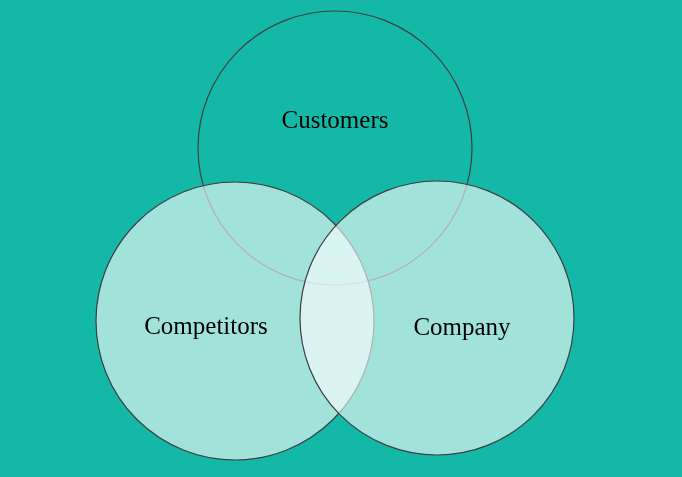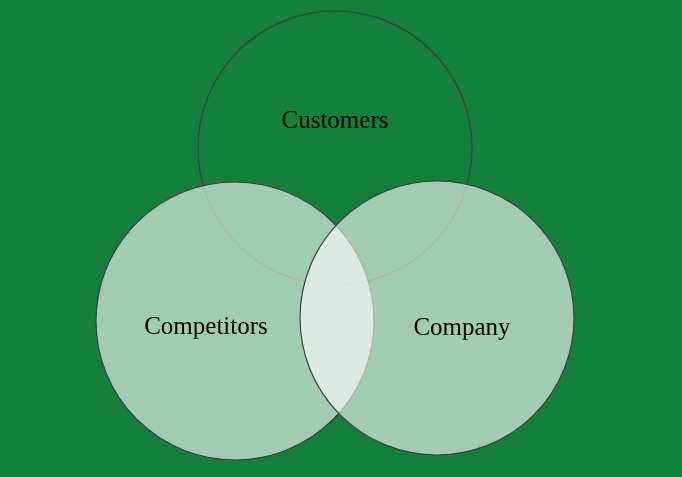--- a/index.html
+++ b/index.html
@@ -4,21 +4,21 @@
 <style>
   html, body {
     margin: 0;
     padding: 0;
     background: #ffffff;
   }
   .canvas {
     position: relative;
     width: 682px;
     height: 477px;
-    background: #15803d;
+    background: #14b8a6;
     overflow: hidden;
     font-family: "Liberation Serif", "DejaVu Serif", serif;
   }
   svg {
     display: block;
   }
   .venn-label {
     font-family: "Liberation Serif", "DejaVu Serif", serif;
     font-size: 25px;
     fill: #000000;

